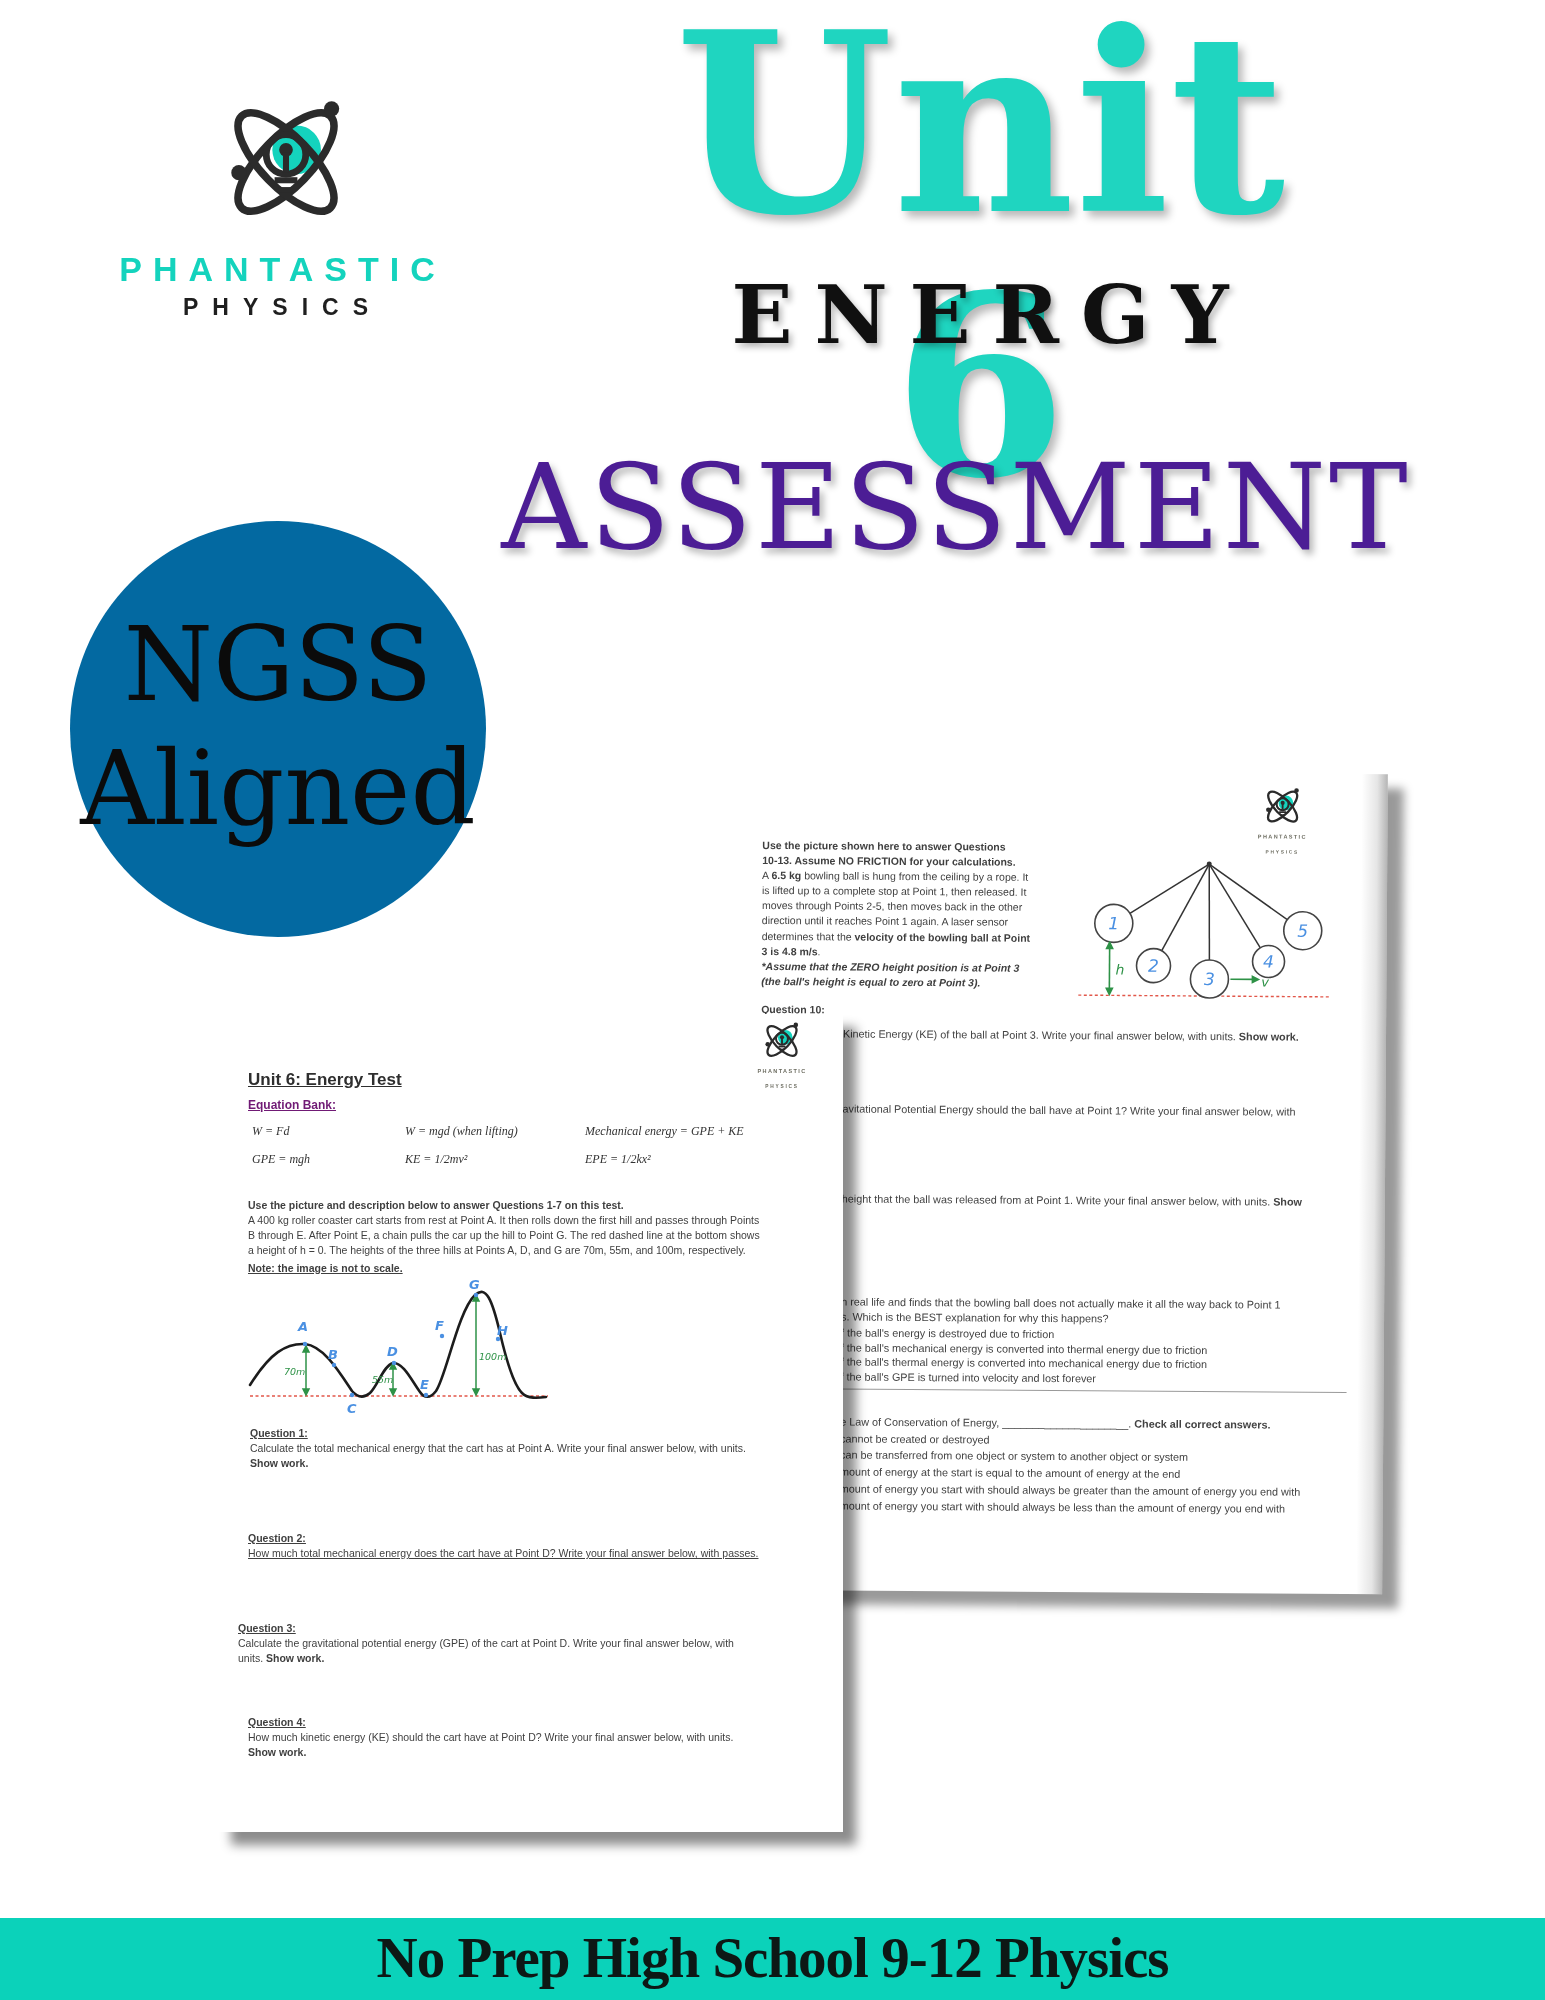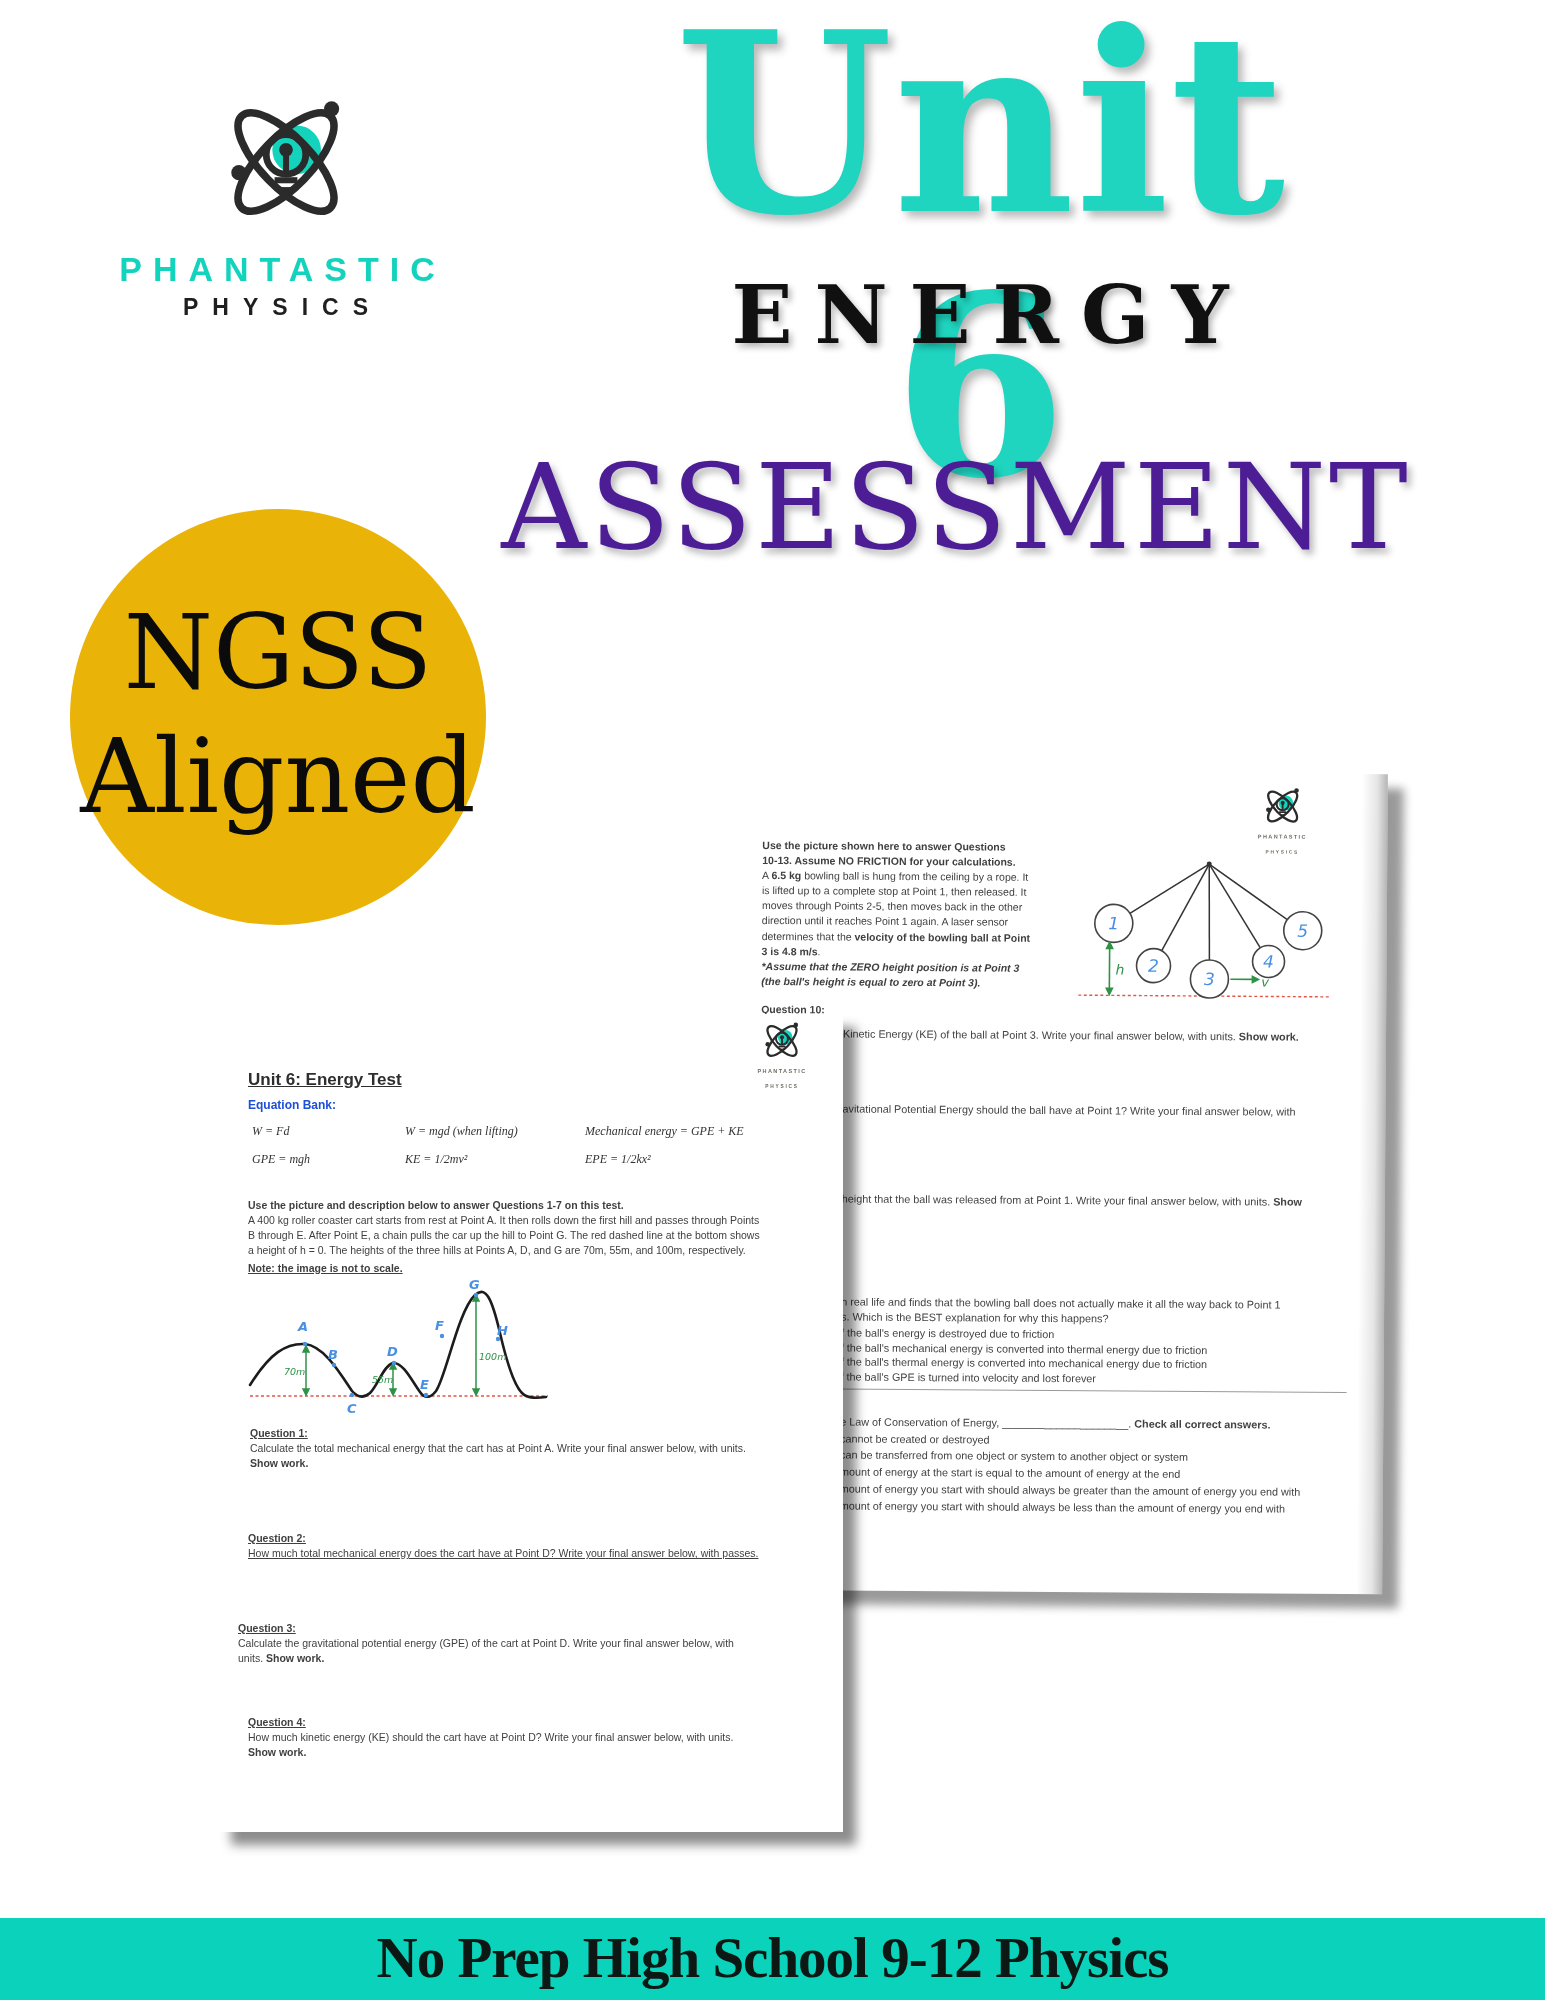--- a/index.html
+++ b/index.html
@@ -20,22 +20,22 @@
              font-size:250px;line-height:1.05;color:#1fd5c0;
              text-shadow:5px 6px 9px rgba(0,0,0,0.28);}
   .hero-energy{position:absolute;left:600px;top:268px;width:760px;text-align:center;
              font-family:"DejaVu Serif","Liberation Serif",serif;font-weight:700;
              font-size:80px;letter-spacing:22px;text-indent:22px;color:#101010;
              text-shadow:3px 4px 6px rgba(0,0,0,0.3);}
   .hero-assessment{position:absolute;left:380px;top:438px;width:1152px;text-align:center;
              font-family:"DejaVu Serif","Liberation Serif",serif;font-weight:400;
              font-size:118px;letter-spacing:3px;color:#4c1d95;
              text-shadow:4px 5px 7px rgba(0,0,0,0.28);}
-  .badge{position:absolute;left:70px;top:509px;width:416px;height:416px;border-radius:50%;
-             background:#eab308;}
+  .badge{position:absolute;left:70px;top:521px;width:416px;height:416px;border-radius:50%;
+             background:#0369a1;}
   .badge-l1{position:absolute;left:0;top:84px;width:100%;text-align:center;
              font-family:"DejaVu Serif","Liberation Serif",serif;font-size:102px;color:#0b0b0b;}
   .badge-l2{position:absolute;left:0;top:208px;width:100%;text-align:center;
              font-family:"DejaVu Serif","Liberation Serif",serif;font-size:102px;color:#0b0b0b;}
 
   
   .page{position:absolute;background:#ffffff;}
   .page.back{left:730px;top:772px;width:655px;height:820px;z-index:2;
              box-shadow:16px 14px 10px rgba(0,0,0,0.40);transform:rotate(0.4deg);}
   .page.front{left:218px;top:1014px;width:625px;height:818px;z-index:3;
@@ -43,21 +43,21 @@
   .curl{position:absolute;right:0;top:0;bottom:0;width:26px;
         background:linear-gradient(to right,rgba(0,0,0,0) 0%,rgba(0,0,0,0.10) 60%,rgba(90,90,90,0.45) 100%);}
   .mini-logo{position:absolute;width:72px;text-align:center;}
   .mini-logo svg{width:46px;height:46px;display:block;margin:0 auto;}
   .mini-brand1{font-size:5.5px;font-weight:700;letter-spacing:1.4px;color:#6b6b5f;}
   .mini-brand2{font-size:4.8px;font-weight:700;letter-spacing:1.8px;color:#6b6b5f;}
 
   .doc{color:#3f3f3f;font-size:10.5px;line-height:15.1px;white-space:nowrap;}
   .doc .b{font-weight:700;}
   .doc-title{position:absolute;font-size:17px;font-weight:700;text-decoration:underline;color:#2e2e2e;}
-  .eq-label{position:absolute;font-size:12px;font-weight:700;color:#1d4ed8;}
+  .eq-label{position:absolute;font-size:12px;font-weight:700;text-decoration:underline;color:#701a75;}
   .eq{position:absolute;font-family:"Liberation Serif",serif;font-style:italic;font-size:12px;color:#333;white-space:nowrap;}
   .q-label{font-weight:700;text-decoration:underline;}
   .frag{position:absolute;font-size:10.8px;color:#424242;white-space:nowrap;}
   .divider{position:absolute;height:1px;background:#9a9a9a;}
   .it{font-style:italic;font-weight:700;}
 
   
   .footer-bar{position:absolute;left:0;top:1918px;width:1545px;height:82px;background:#0bd2ba;z-index:4;}
   .footer-text{width:100%;height:82px;line-height:80px;text-align:center;
              font-family:"Liberation Serif",serif;font-weight:700;font-size:57px;

